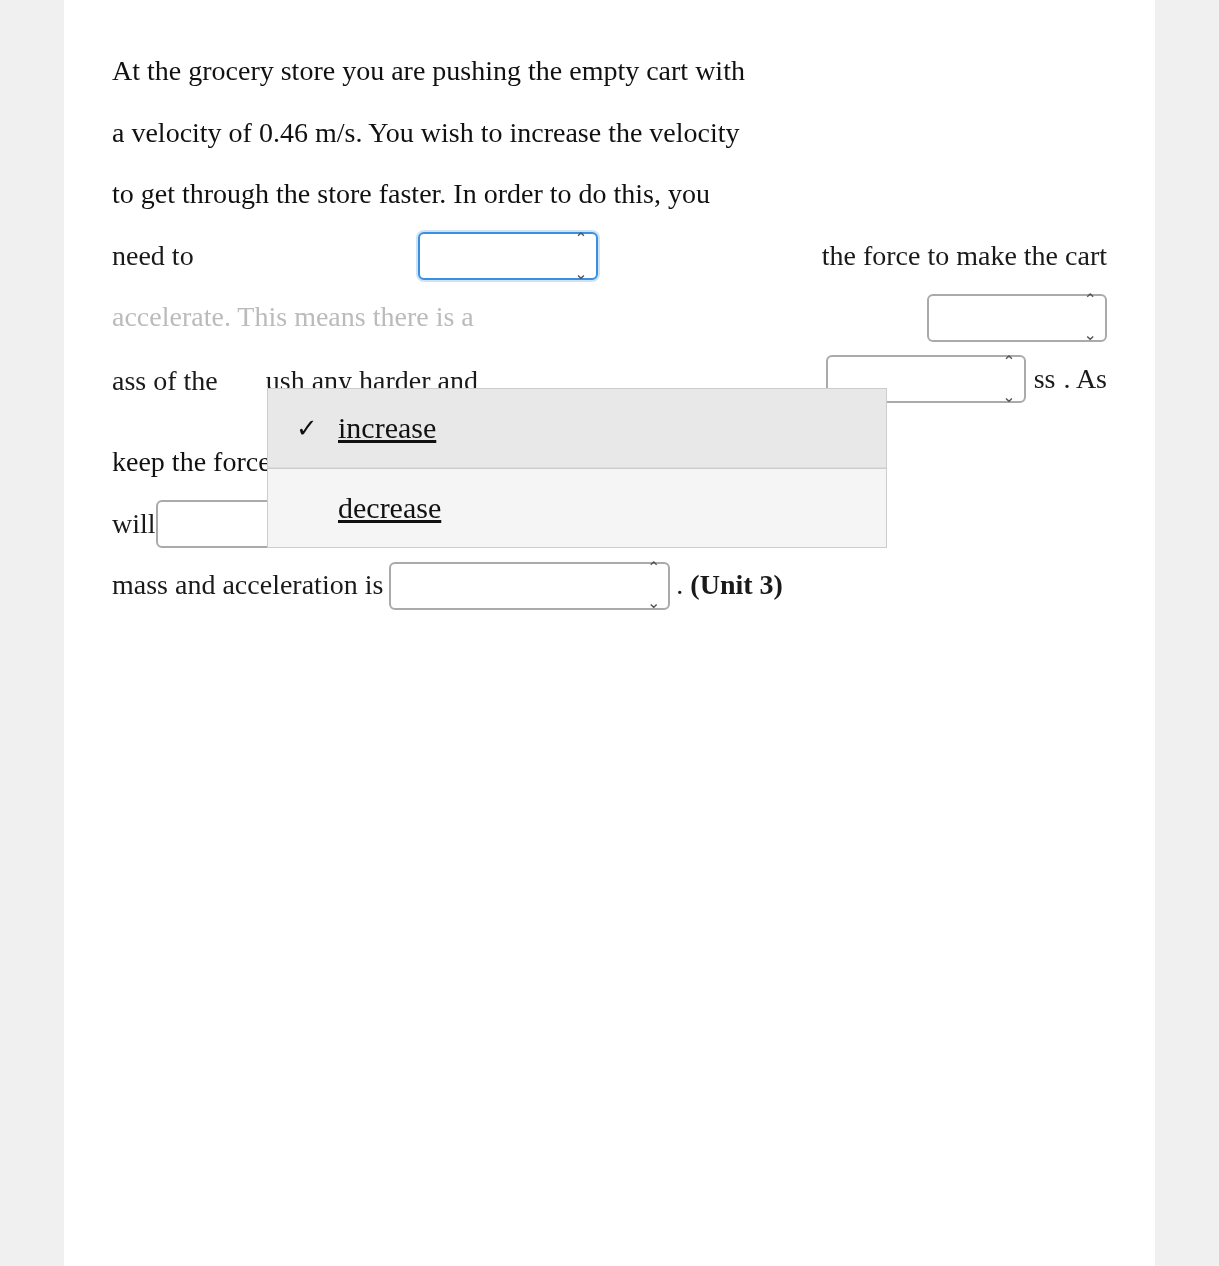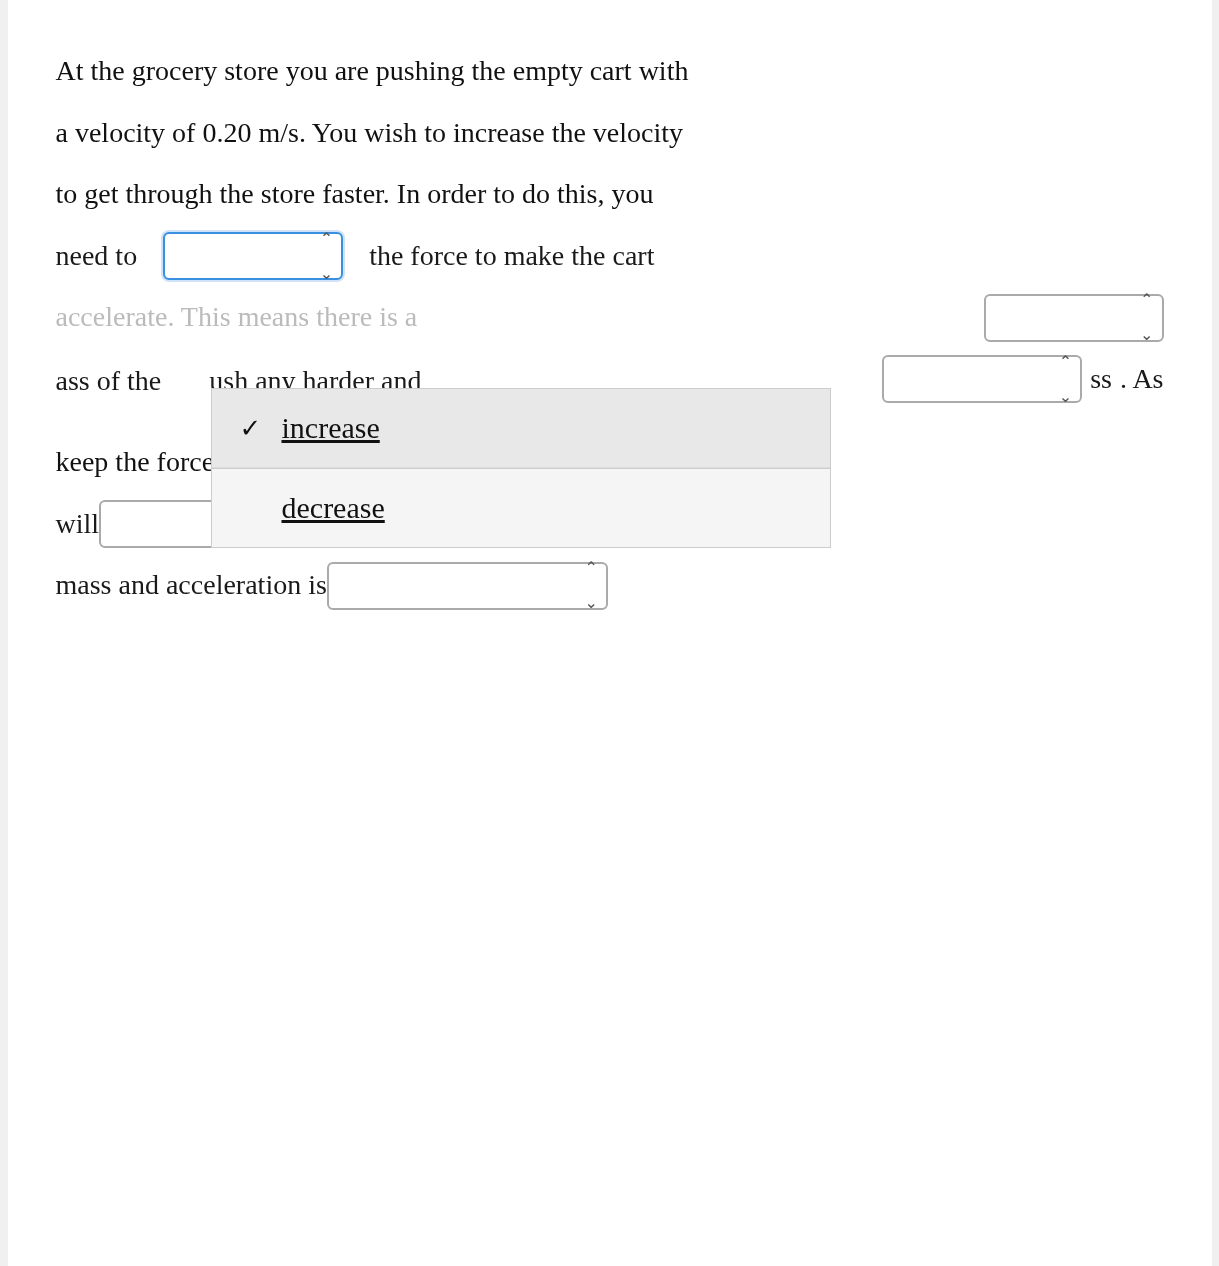--- a/index.html
+++ b/index.html
@@ -12,21 +12,21 @@
       background: #f0f0f0;
       font-family: Georgia, 'Times New Roman', serif;
       font-size: 28px;
       color: #1a1a1a;
       display: flex;
       justify-content: center;
       padding: 0;
     }
 
     .page {
-      width: 1204px;
+      width: 1091px;
       min-height: 1266px;
       background: #ffffff;
       position: relative;
       padding: 40px 48px 60px 48px;
       overflow: hidden;
     }
 
     .inline-select {
       display: inline-block;
       position: relative;
@@ -141,25 +141,25 @@
     }
   </style>
 </head>
 <body>
 
 <div class="page">
   <div class="content-area">
 
     <div class="text-paragraph">
       <div>At the grocery store you are pushing the empty cart with</div>
-      <div>a velocity of 0.20 m/s.  You wish to increase the velocity</div>
+      <div>a velocity of 0.46 m/s.  You wish to increase the velocity</div>
       <div>to get through the store faster.  In order to do this, you</div>
     </div>
 
-    <div class="text-row" style="margin-top:0; display:flex; align-items:center; gap:26px; flex-wrap: nowrap;">
+    <div class="text-row" style="margin-top:0; display:flex; align-items:center; gap:10px; flex-wrap: nowrap; justify-content: space-between;">
       <span style="white-space:nowrap;">need to</span>
       <span class="inline-select select-force-verb">
         <select style="border-color:#3a90e0; box-shadow: 0 0 0 2px rgba(58,144,224,0.25);">
           <option value=""></option>
           <option value="increase">increase</option>
           <option value="decrease">decrease</option>
         </select>
         <span class="chevron">⌃<br>⌄</span>
       </span>
       <span style="white-space:nowrap;">the force to make the cart</span>
@@ -218,27 +218,28 @@
         <span class="inline-select">
           <select style="min-width:180px;">
             <option value=""></option>
             <option value="increase">increase</option>
             <option value="decrease">decrease</option>
           </select>
           <span class="chevron">⌃<br>⌄</span>
         </span>
       </div>
 
-      <div style="display:flex; align-items:center; gap:0; font-size:28px; line-height:2.2; flex-wrap:nowrap;">
+      <div style="display:flex; align-items:center; gap:6px; font-size:28px; line-height:2.2; flex-wrap:nowrap;">
         <span>mass and acceleration is</span>
         <span class="inline-select">
           <select style="min-width:220px;">
             <option value=""></option>
             <option value="directly proportional">directly proportional</option>
             <option value="inversely proportional">inversely proportional</option>
           </select>
           <span class="chevron">⌃<br>⌄</span>
         </span>
+        <span>. <strong>(Unit 3)</strong></span>
       </div>
     </div>
 
   </div>
 </div>
 
 </body></html>

